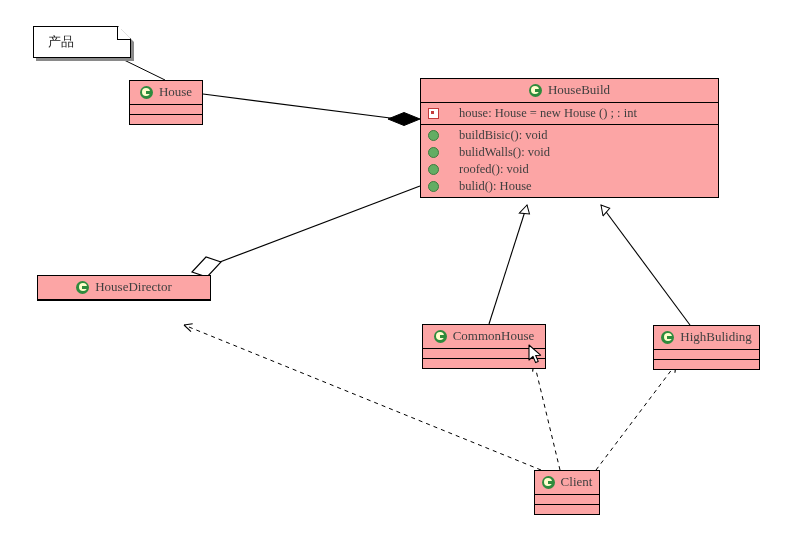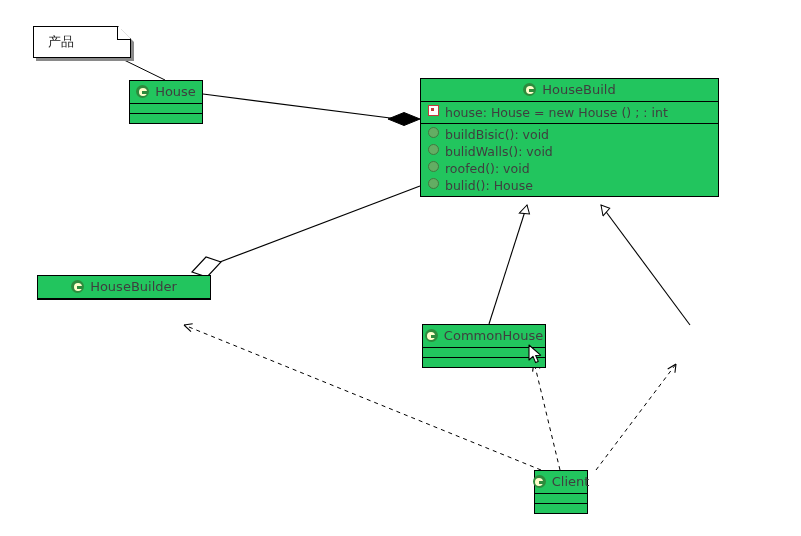--- a/index.html
+++ b/index.html
@@ -9,37 +9,38 @@
     font-family:"DejaVu Sans","Liberation Sans",sans-serif;
     overflow:hidden;
     position:relative;
   }
   #canvas{position:absolute;left:0;top:0;width:801px;height:536px;}
   svg.edges{position:absolute;left:0;top:0;width:801px;height:536px;pointer-events:none;}
 
   
   .uml-class{
     position:absolute;
-    background:#22c55e;
+    background:#fca5a5;
     border:1px solid #000000;
     box-sizing:border-box;
     z-index:5;
+    font-family:Liberation Serif, serif;
   }
   .uml-title{
     display:flex;align-items:center;justify-content:center;
     gap:6px;
     padding:3px 10px 4px 10px;
     font-size:13px;
     color:#3f3f3f;
     white-space:nowrap;
   }
   .uml-sep{height:0;border-top:1px solid #000000;}
   .uml-compartment{padding:2px 0 2px 0;}
   .uml-row{
-    display:flex;gap:6px;
+    display:flex;align-items:center;gap:20px;
     padding:1px 6px 1px 7px;
     font-size:12.5px;
     color:#3f3f3f;
     white-space:nowrap;
   }
   .uml-empty{height:5px;}
 
   
   .icon-class{
     width:13px;height:13px;flex:0 0 13px;
@@ -220,38 +221,48 @@
       <div class="uml-row">
         <span class="icon-method"></span>
         <span>bulid(): House</span>
       </div>
     </div>
   </div>
 
   <div class="uml-class" style="left:37px;top:275px;width:174px;">
     <div class="uml-title">
       <span class="icon-class"></span>
-      <span>HouseBuilder</span>
+      <span>HouseDirector</span>
     </div>
     <div class="uml-sep"></div>
   </div>
 
   <div class="uml-class" style="left:422px;top:324px;width:124px;text-align:center;">
     <div class="uml-title">
       <span class="icon-class"></span>
       <span>CommonHouse</span>
     </div>
     <div class="uml-sep"></div>
     <div class="uml-compartment uml-empty"></div>
     <div class="uml-sep"></div>
     <div class="uml-compartment uml-empty"></div>
   </div>
 
-
-  <div class="uml-class" style="left:534px;top:470px;width:54px;">
+  <div class="uml-class" style="left:653px;top:325px;width:107px;">
+    <div class="uml-title">
+      <span class="icon-class"></span>
+      <span>HighBuliding</span>
+    </div>
+    <div class="uml-sep"></div>
+    <div class="uml-compartment uml-empty"></div>
+    <div class="uml-sep"></div>
+    <div class="uml-compartment uml-empty"></div>
+  </div>
+
+  <div class="uml-class" style="left:534px;top:470px;width:66px;">
     <div class="uml-title">
       <span class="icon-class"></span>
       <span>Client</span>
     </div>
     <div class="uml-sep"></div>
     <div class="uml-compartment uml-empty"></div>
     <div class="uml-sep"></div>
     <div class="uml-compartment uml-empty"></div>
   </div>
 

